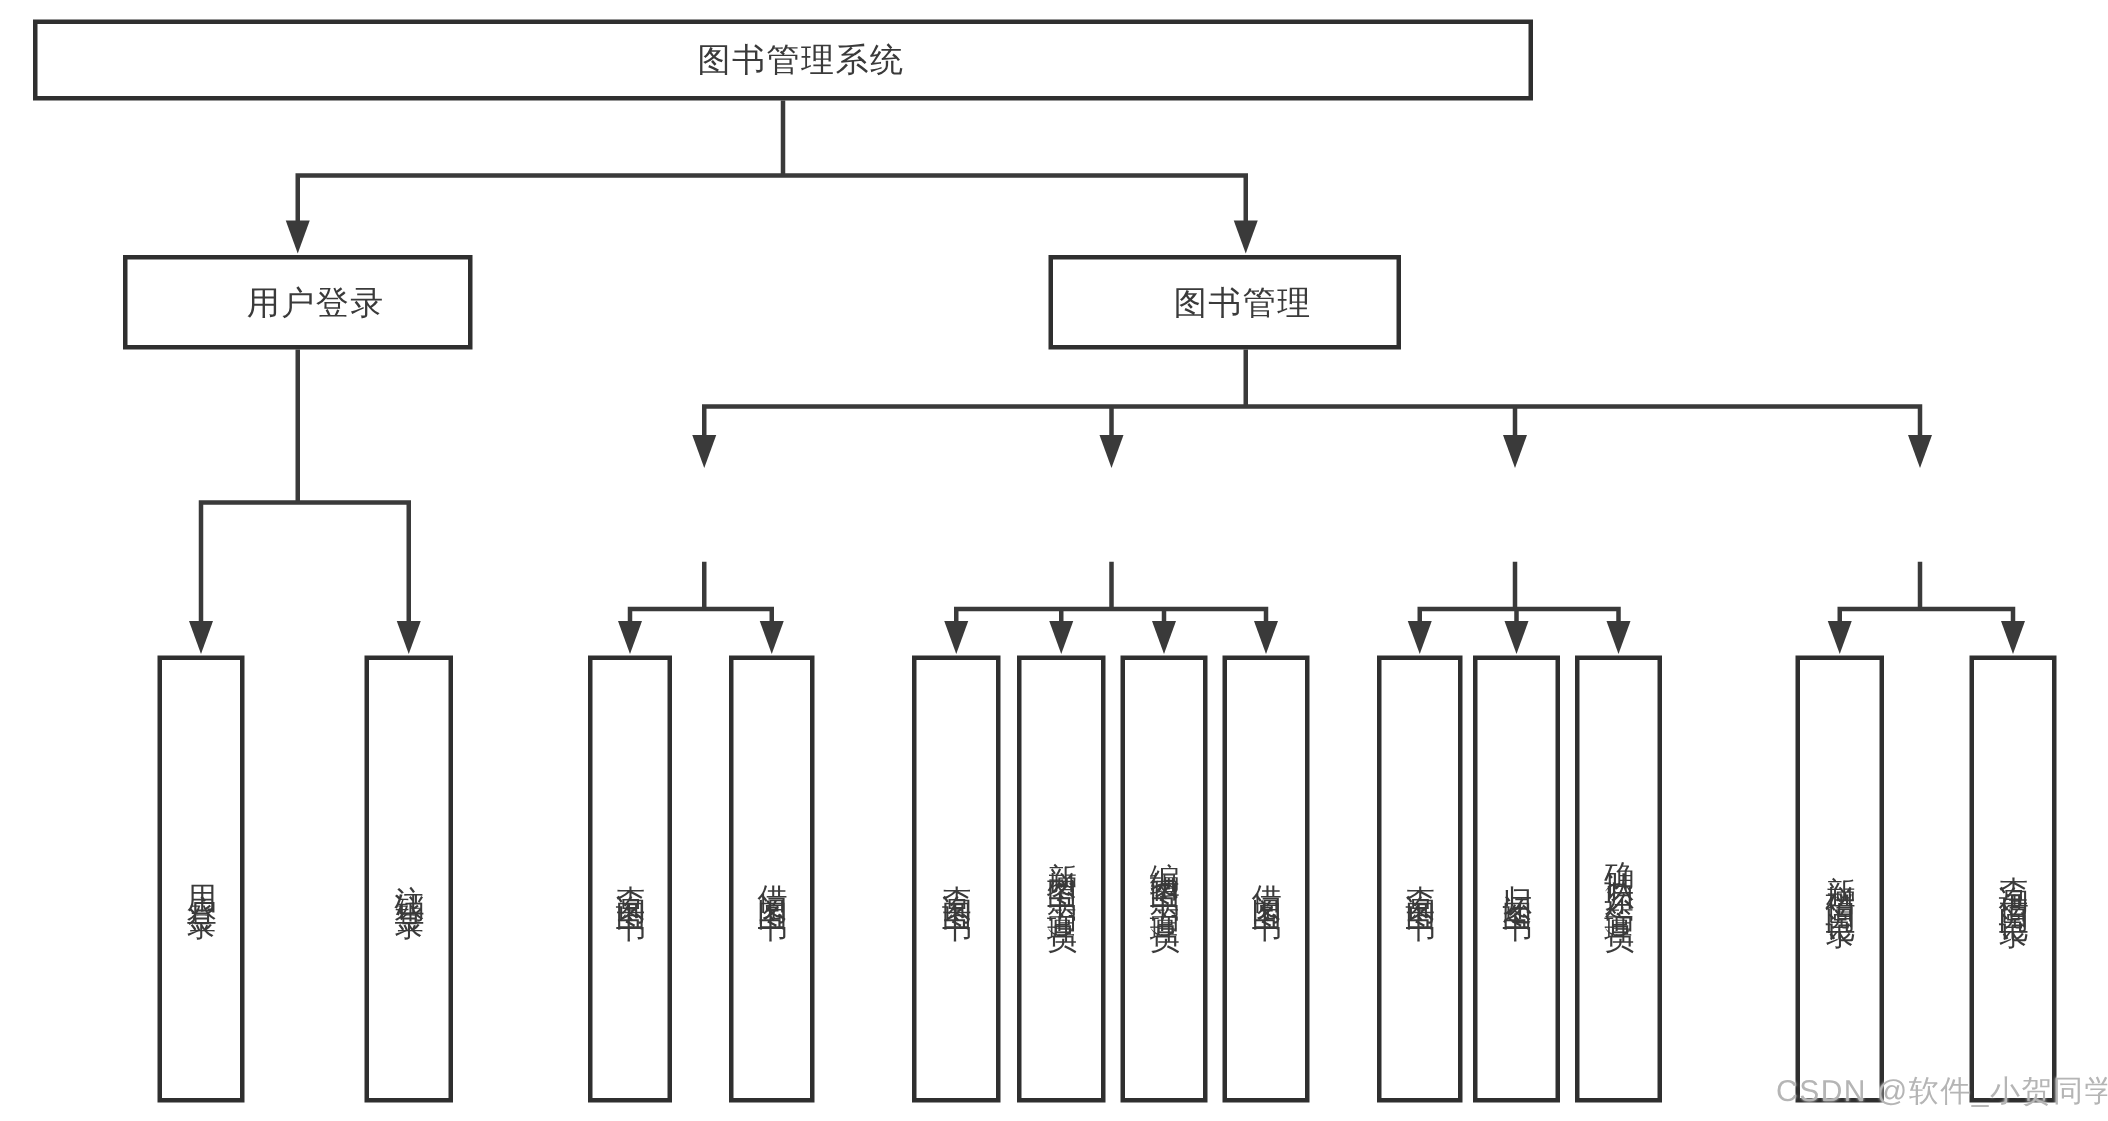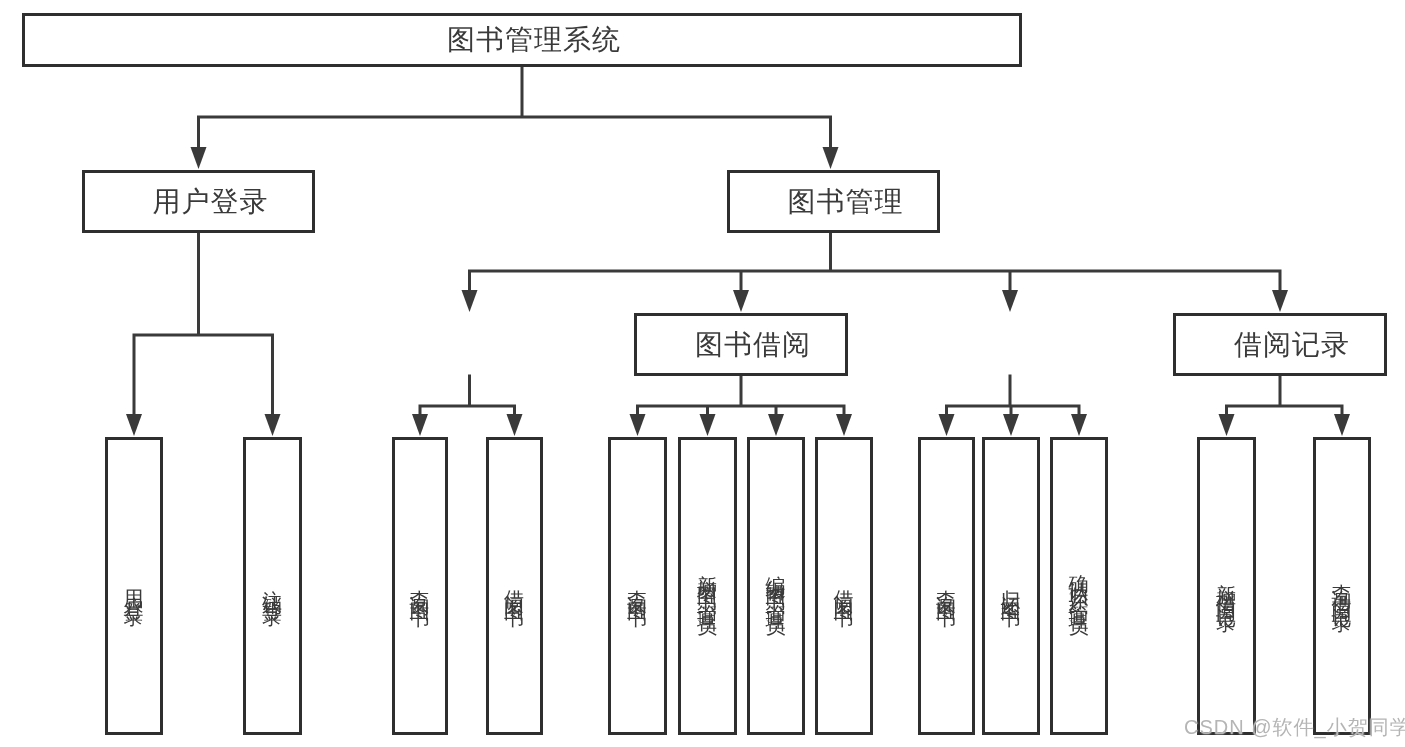--- a/index.html
+++ b/index.html
@@ -12,21 +12,21 @@
   }
   #wires{position:absolute;left:0;top:0;width:1405px;height:747px;}
   .node{
     position:absolute;
     box-sizing:border-box;
     border:3px solid var(--border,#2f2f2f);
     background:var(--boxbg,#ffffff);
     display:flex;align-items:center;justify-content:center;
     color:var(--text,#3a3a3a);
   }
-  .node.h{font-size:28px;letter-spacing:1px;padding-left:24px;}
+  .node.h{font-size:22px;letter-spacing:1px;padding-left:24px;}
   .node.v{
     font-size:20px;
     writing-mode:vertical-rl;
     text-orientation:mixed;
     letter-spacing:6px;
     line-height:1;
     text-align:center;
   }
   .node span{display:block;}
   #watermark{
@@ -74,30 +74,24 @@
       <polygon points="1334,414 1350,414 1342,436" fill="#3a3a3a"></polygon>
     </svg>
 
   <div class="node h" style="left:22px;top:13px;width:1000px;height:54px">
     <span>图书管理系统</span>
   </div>
 
   <div class="node h" style="left:82px;top:170px;width:233px;height:63px">
     <span>用户登录</span>
   </div>
-  <div class="node h" style="left:727px;top:170px;width:213px;height:63px">
+  <div class="node h" style="left:699px;top:170px;width:235px;height:63px">
     <span>图书管理</span>
   </div>
 
-  <div class="node h" style="left:634px;top:313px;width:214px;height:63px">
-    <span>图书借阅</span>
-  </div>
-  <div class="node h" style="left:1173px;top:313px;width:214px;height:63px">
-    <span>借阅记录</span>
-  </div>
 
   <div class="node v" style="left:105px;top:437px;width:58px;height:298px">
     <span>用户登录</span>
   </div>
   <div class="node v" style="left:243px;top:437px;width:59px;height:298px">
     <span>注销登录</span>
   </div>
 
   <div class="node v" style="left:392px;top:437px;width:56px;height:298px">
     <span>查询图书</span>

